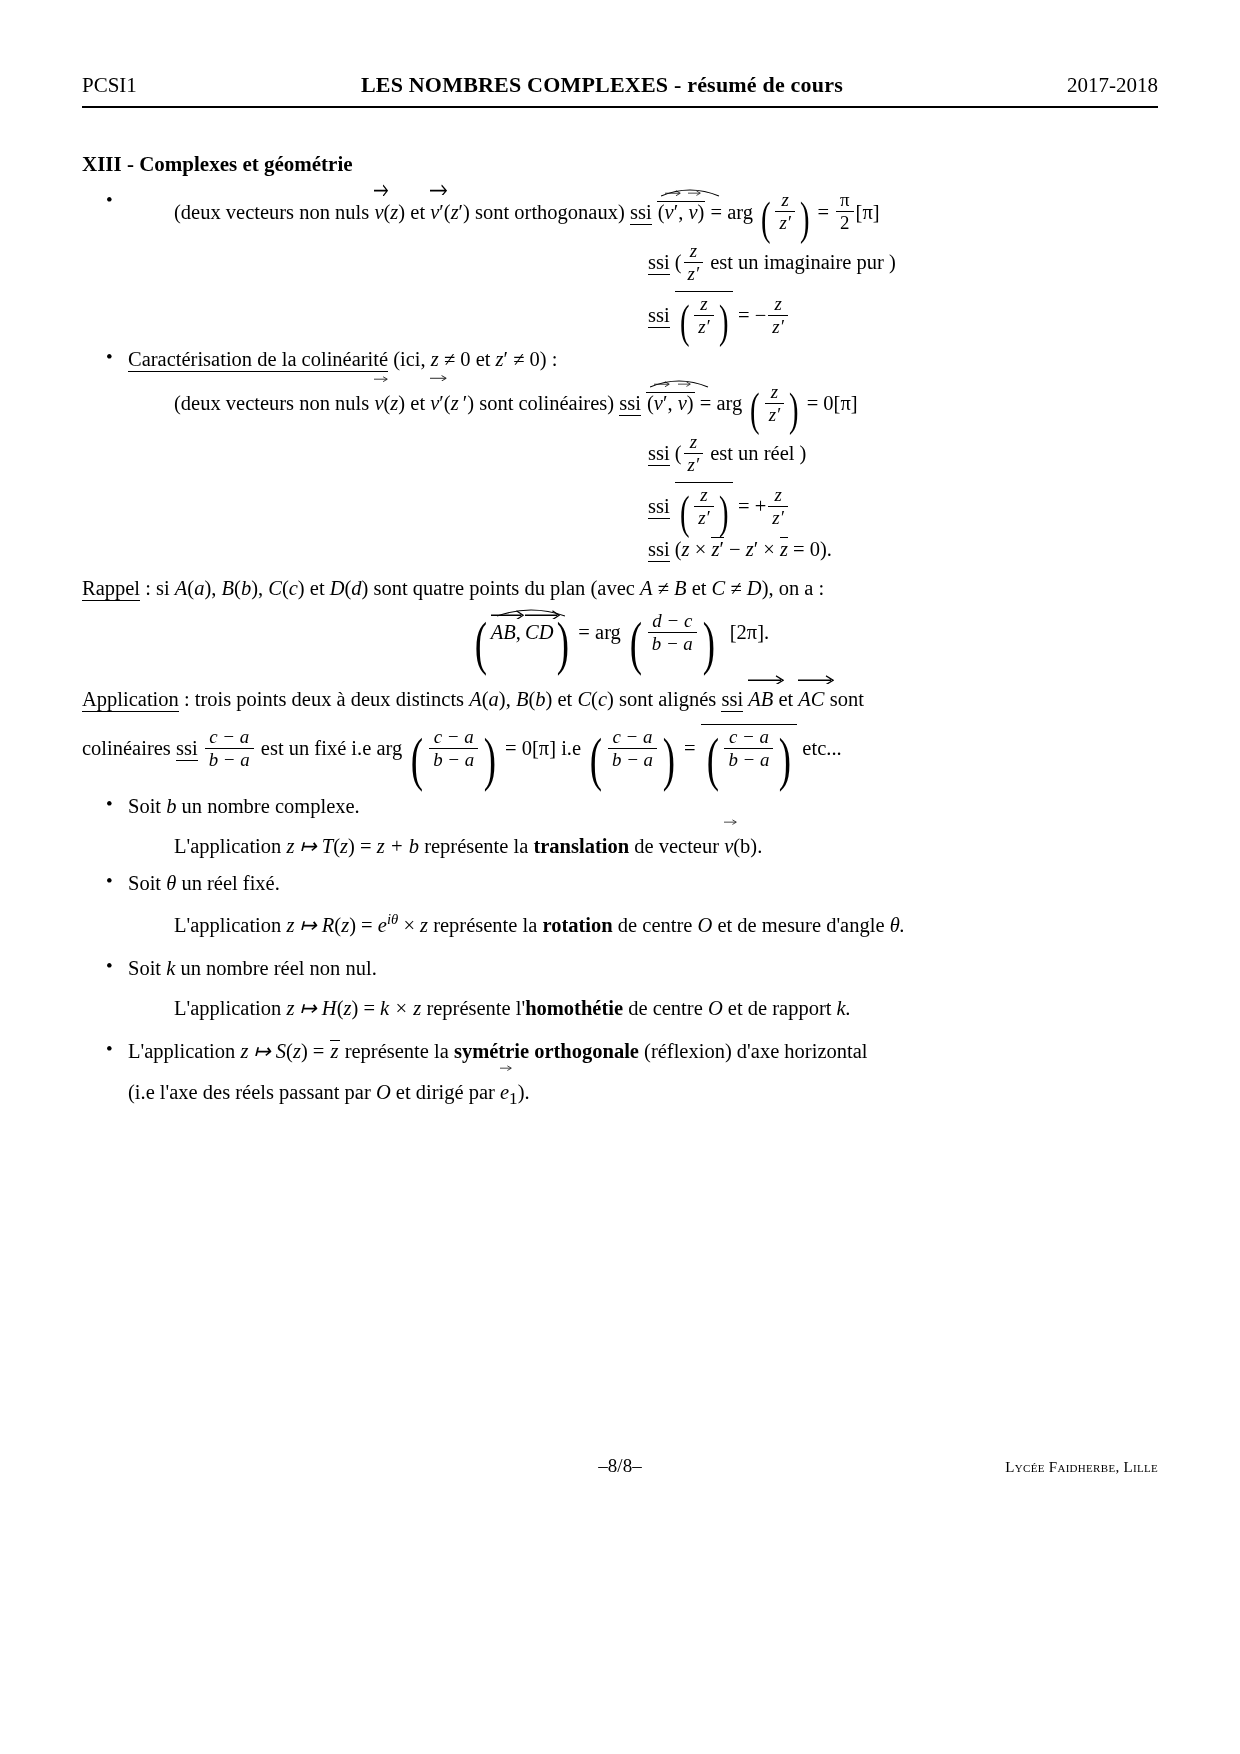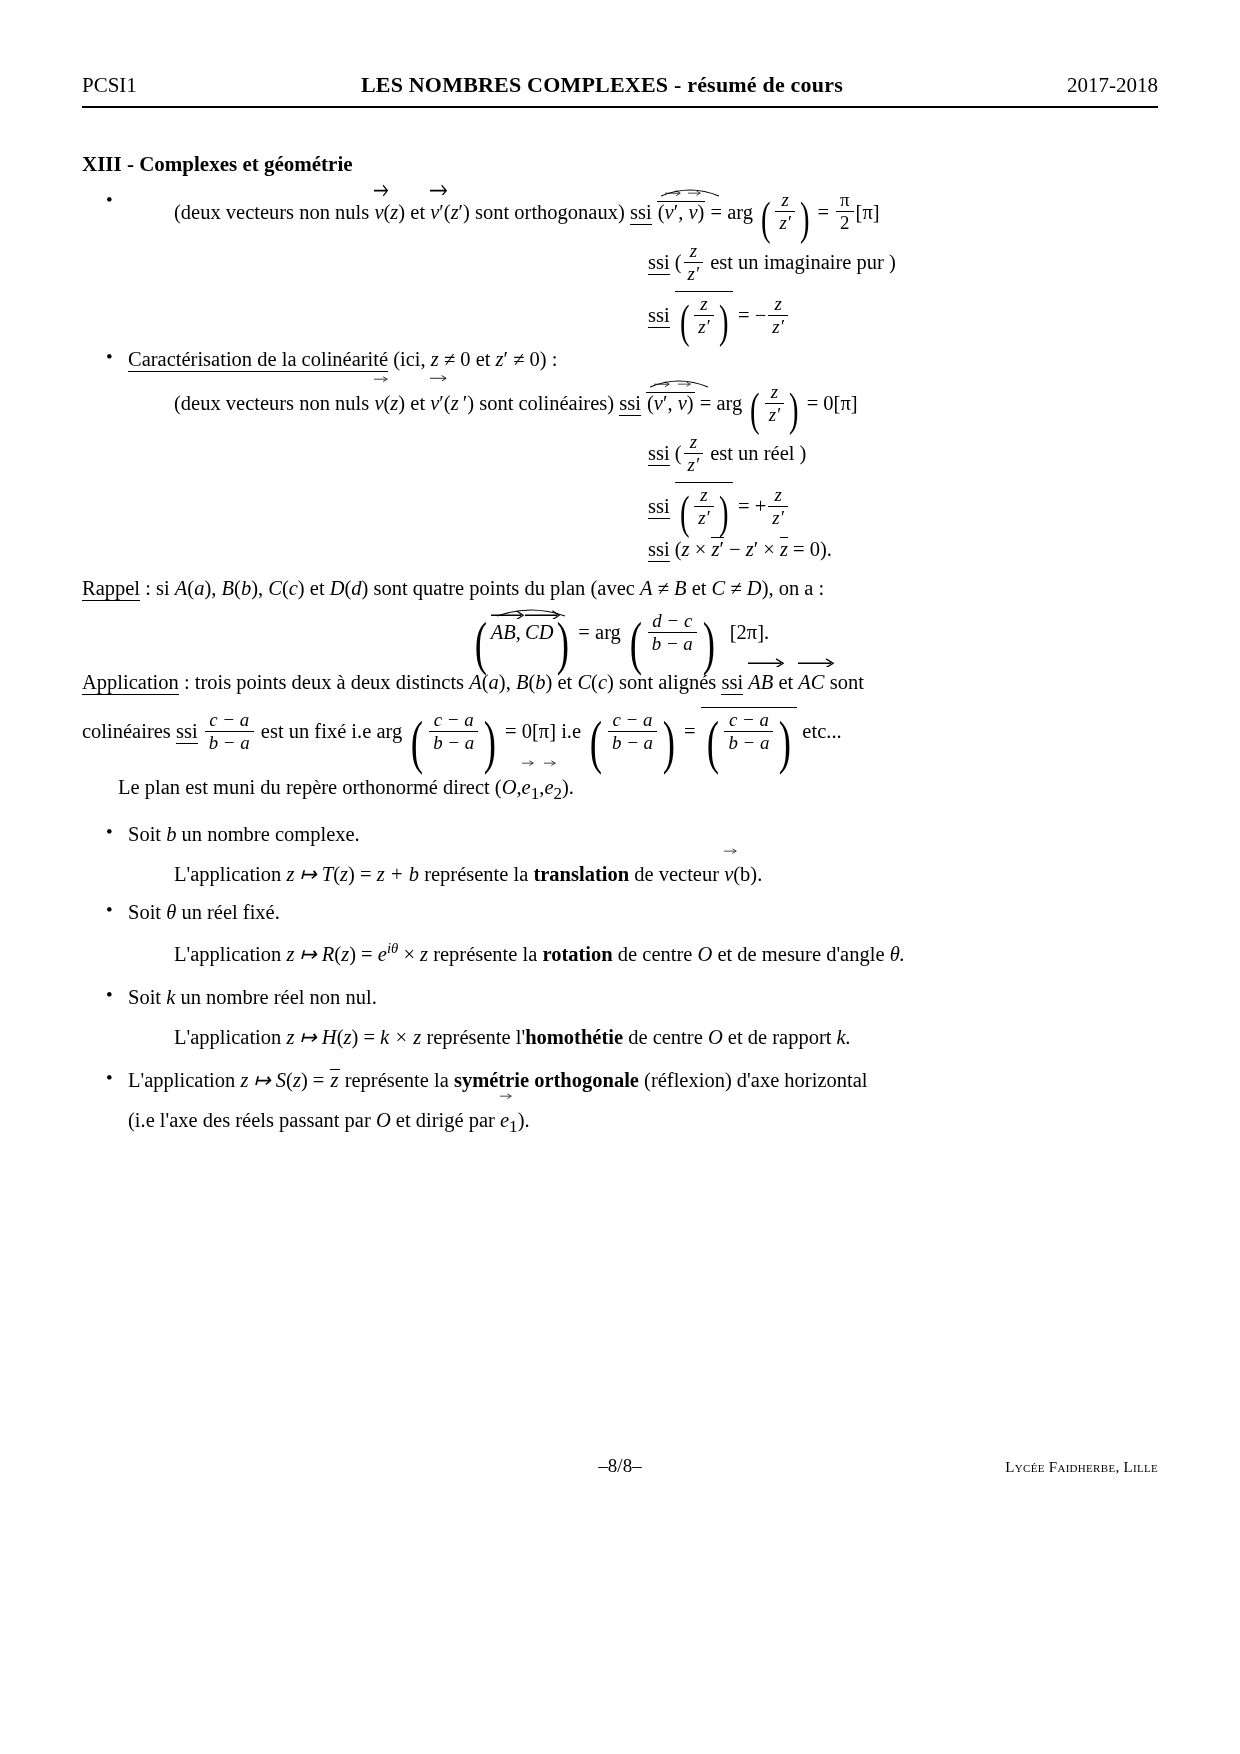--- a/index.html
+++ b/index.html
@@ -218,21 +218,21 @@
             </svg><i>AB</i></span>, <span class="arrgrp"><svg class="arr" viewBox="0 0 38 8" preserveAspectRatio="none" width="36" height="8" style="position:absolute;left:0;top:-9px;">
               <path d="M0 5 L34 5 M29 1.5 L36 5 L29 8.5" stroke="#000" stroke-width="1.1" fill="none"></path>
             </svg><i>CD</i></span>
       </span><span class="bigp tall">)</span>
       <span class="mathrm">=</span>
       <span class="mathrm">arg</span>
       <span class="bigp tall">(</span><span class="frac"><span class="num">d − c</span><span class="den">b − a</span></span><span class="bigp tall">)</span>
       <span class="mathrm" style="margin-left:6px;">[2π].</span>
     </div>
 
-    <div class="para" style="margin-top:6px;">
+    <div class="para" style="margin-top:23px;">
       <span class="uu">Application</span><span class="mathrm"> : trois points deux à deux distincts <i>A</i>(<i>a</i>), <i>B</i>(<i>b</i>) et <i>C</i>(<i>c</i>) sont alignés </span><span class="uu">ssi</span>
       <span class="arrgrp"><svg class="arr" viewBox="0 0 36 8" preserveAspectRatio="none" width="36" height="8" style="position:absolute;left:0;top:-11px;">
             <path d="M0 5 L33 5 M28 1.5 L35 5 L28 8.5" stroke="#000" stroke-width="1.1" fill="none"></path>
           </svg><i>AB</i></span>
       <span class="mathrm">et</span>
       <span class="arrgrp"><svg class="arr" viewBox="0 0 36 8" preserveAspectRatio="none" width="36" height="8" style="position:absolute;left:0;top:-11px;">
             <path d="M0 5 L33 5 M28 1.5 L35 5 L28 8.5" stroke="#000" stroke-width="1.1" fill="none"></path>
           </svg><i>AC</i></span>
       <span class="mathrm">sont</span>
     </div>
@@ -245,28 +245,20 @@
       <span class="mathrm">arg</span>
       <span class="bigp tall">(</span><span class="frac"><span class="num">c − a</span><span class="den">b − a</span></span><span class="bigp tall">)</span>
       <span class="mathrm">= 0[π] i.e</span>
       <span class="bigp tall">(</span><span class="frac"><span class="num">c − a</span><span class="den">b − a</span></span><span class="bigp tall">)</span>
       <span class="mathrm">=</span>
       <span class="over" style="padding:2px 2px 0 2px;"><span class="bigp tall">(</span><span class="frac"><span class="num">c − a</span><span class="den">b − a</span></span><span class="bigp tall">)</span></span>
       <span class="mathrm">etc...</span>
     </div>
 
 
-    <div class="para indent-para" style="margin-top:12px;">
-      <span>Le plan est muni du repère orthonormé direct</span>
-      <span class="mathrm">(<i>O</i><span>,</span><span class="vec"><svg width="12" height="7" viewBox="0 0 18 8" style="position:absolute;left:0;top:-0.66em;">
-              <path d="M0 5 L16 5 M11 1.5 L17 5 L11 8.5" stroke="#000" stroke-width="1.1" fill="none"></path>
-            </svg><i>e</i></span><sub>1</sub><span>,</span><span class="vec"><svg width="12" height="7" viewBox="0 0 18 8" style="position:absolute;left:0;top:-0.66em;">
-              <path d="M0 5 L16 5 M11 1.5 L17 5 L11 8.5" stroke="#000" stroke-width="1.1" fill="none"></path>
-            </svg><i>e</i></span><sub>2</sub><span>).</span></span>
-    </div>
 
     <ul class="bullets" style="margin-top:6px;">
 
       <li style="margin-top:14px;">
         <div>
           <span>Soit</span>
           <i>b</i>
           <span>un nombre complexe.</span>
         </div>
         <div class="sub-line" style="margin-top:11px;">

